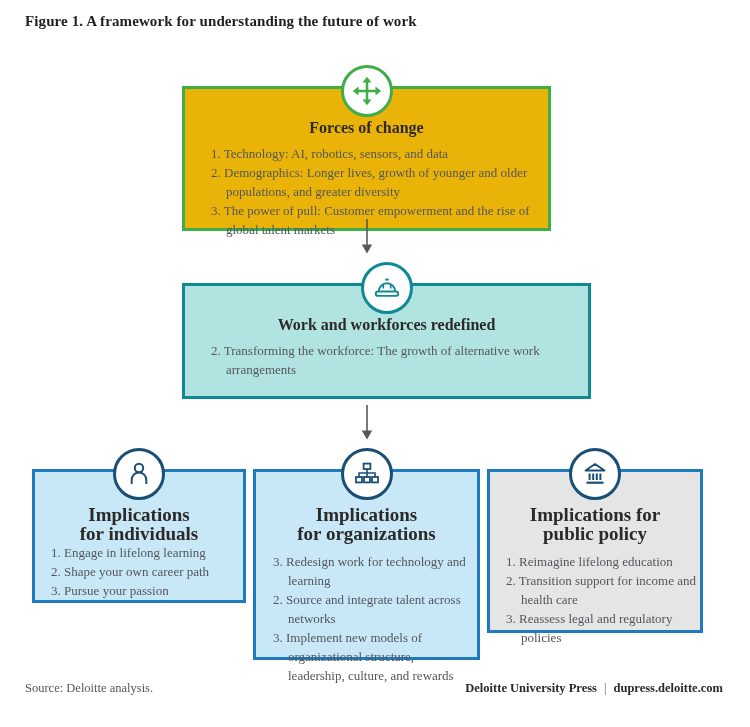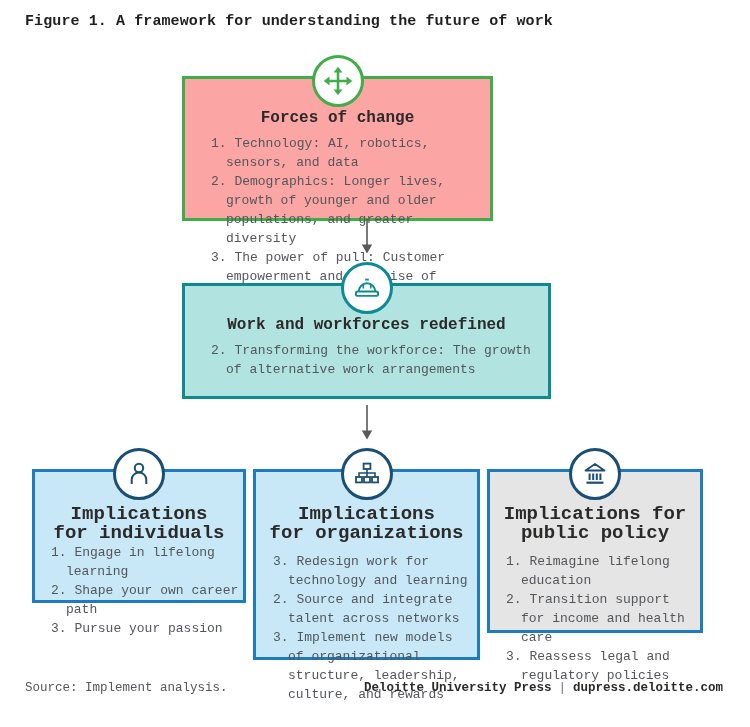--- a/index.html
+++ b/index.html
@@ -1,28 +1,28 @@
 <!DOCTYPE html>
 <html><head>
 <meta charset="utf-8">
 <style>
   html,body { margin:0; padding:0; background:#fff; }
   #canvas {
     position:relative; width:750px; height:727px; background:#ffffff;
-    font-family:Liberation Mono, monospace; overflow:hidden;
+    font-family:Liberation Serif, serif; overflow:hidden;
   }
   .fig-title {
     position:absolute; left:25px; top:13px;
     font-size:15px; font-weight:bold; color:#1f1f1f; letter-spacing:0.1px;
   }
   .box {
     position:absolute; border:3px solid; box-sizing:border-box;
   }
-  .box-forces { left:182px; top:76px;  width:311px; height:145px; background:#fca5a5; border-color:#41ad49; }
-  .box-work   { left:182px; top:283px; width:369px; height:116px; background:#b1e4e1; border-color:#0f8a94; }
+  .box-forces { left:182px; top:86px;  width:369px; height:145px; background:#eab308; border-color:#41ad49; }
+  .box-work   { left:182px; top:283px; width:409px; height:116px; background:#b1e4e1; border-color:#0f8a94; }
   .box-ind    { left:32px;  top:469px; width:214px; height:134px; background:#c8e8f8; border-color:#1e7bbd; }
   .box-org    { left:253px; top:469px; width:227px; height:191px; background:#c8e8f8; border-color:#1e7bbd; }
   .box-pol    { left:487px; top:469px; width:216px; height:164px; background:#e5e5e5; border-color:#1e7bbd; }
 
   .icon-circle {
     position:absolute; left:50%; transform:translateX(-50%); top:-24px;
     width:52px; height:52px; border-radius:50%; background:#fff;
     border:3px solid; box-sizing:border-box;
     display:flex; align-items:center; justify-content:center;
   }
@@ -157,16 +157,16 @@
       </svg>
     </div>
     <h2><span>Implications for</span><br><span>public policy</span></h2>
     <ol class="items">
       <li>1. Reimagine lifelong education</li>
       <li>2. Transition support for income and health care</li>
       <li>3. Reassess legal and regulatory policies</li>
     </ol>
   </div>
 
-  <div class="footer-source">Source: Implement analysis.</div>
+  <div class="footer-source">Source: Deloitte analysis.</div>
   <div class="footer-press"><span>Deloitte University Press</span><span class="sep">|</span><span>dupress.deloitte.com</span></div>
 
 </div>
 
 </body></html>

